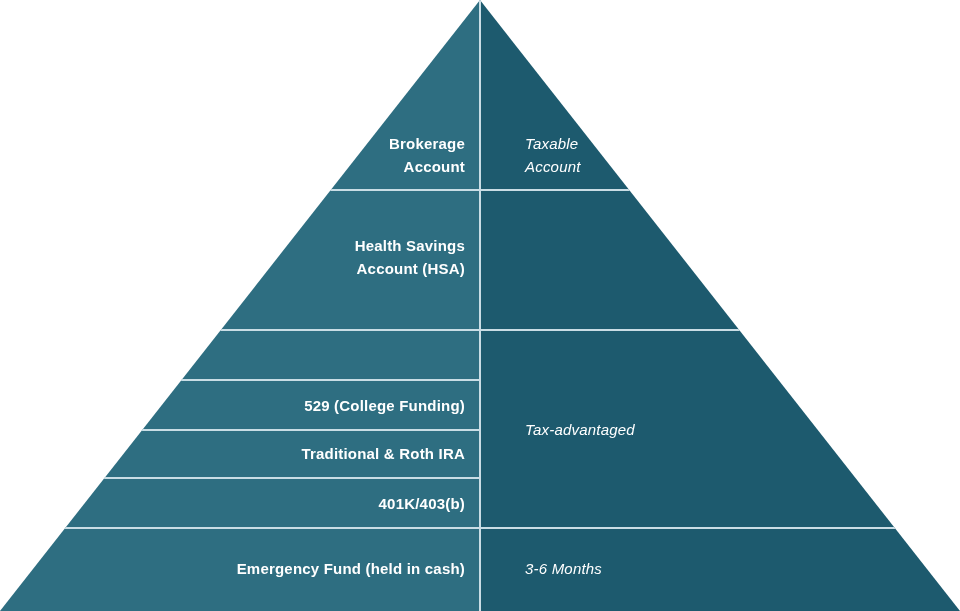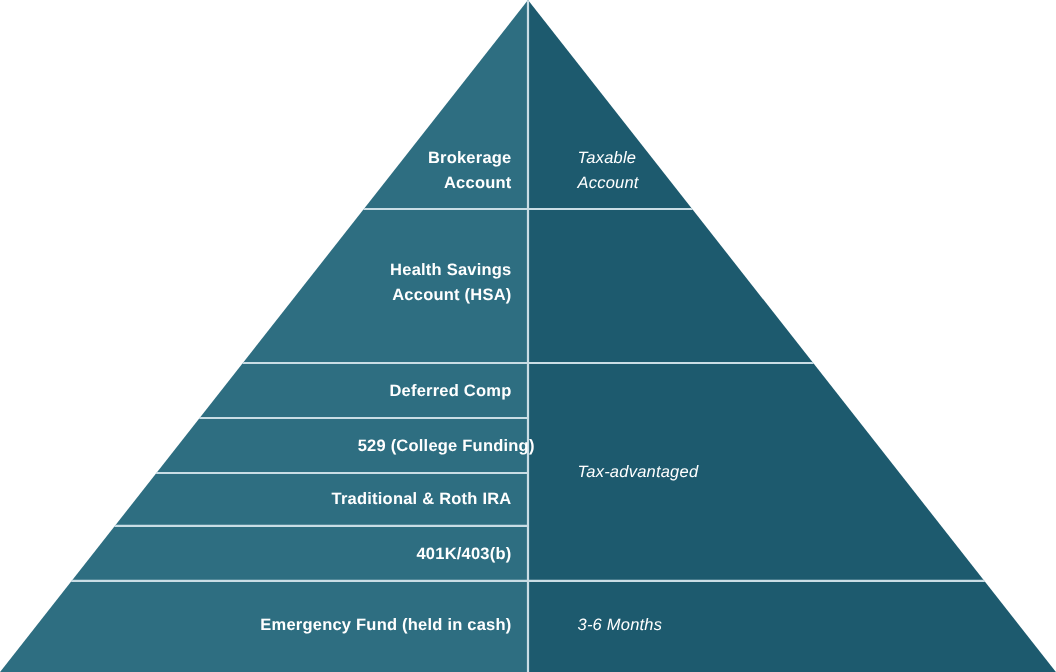--- a/index.html
+++ b/index.html
@@ -64,23 +64,22 @@
   </svg>
 
   <div class="lbl" style="top:132px; right:495px;">Brokerage
 Account</div>
   <div class="lbl note" style="top:132px; left:497px;">Taxable
 Account</div>
 
   <div class="lbl" style="top:234px; right:495px;">Health Savings
 Account (HSA)</div>
 
-  <div class="lbl" style="top:344px; right:495px;">Deferred Comp</div>
 
-  <div class="lbl" style="top:394px; right:474px;margin-left:40px;">529 (College Funding)</div>
+  <div class="lbl" style="top:394px; right:495px;margin-left:40px;">529 (College Funding)</div>
 
   <div class="lbl" style="top:442px; right:495px;">Traditional &amp; Roth IRA</div>
 
   <div class="lbl" style="top:492px; right:495px;">401K/403(b)</div>
 
   <div class="lbl" style="top:557px; right:495px;">Emergency Fund (held in cash)</div>
 
   <div class="lbl note" style="top:418px; left:497px;">Tax-advantaged</div>
   <div class="lbl note" style="top:557px; left:497px;">3-6 Months</div>
 

